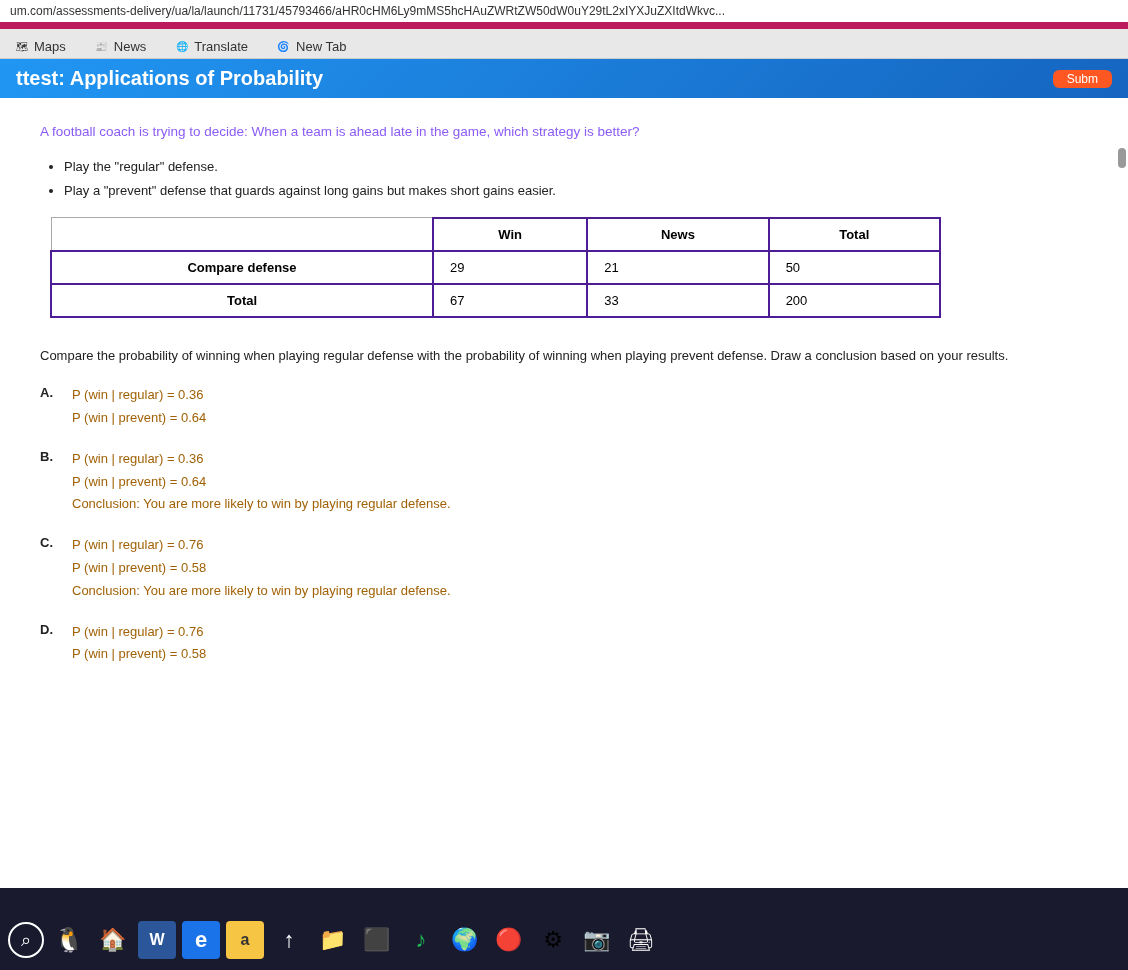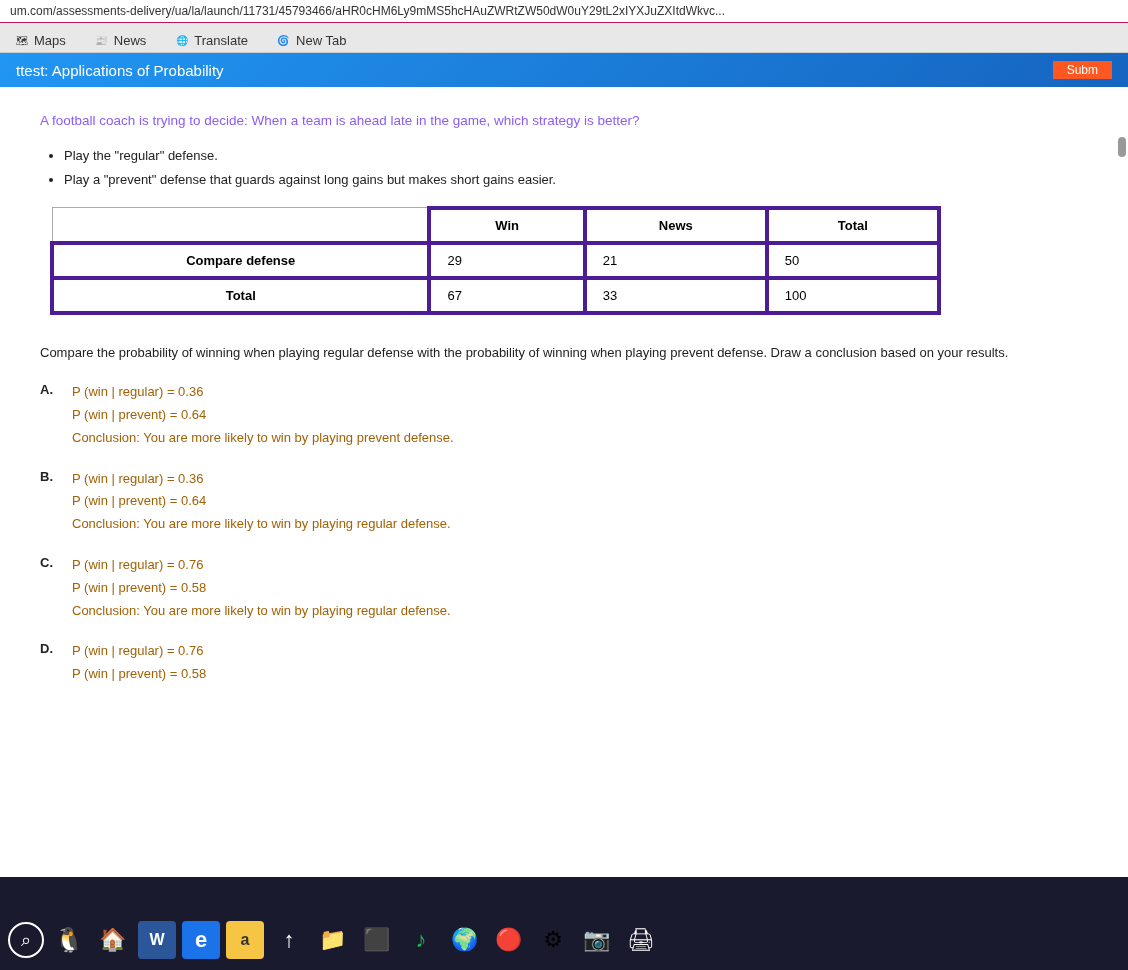--- a/index.html
+++ b/index.html
@@ -16,21 +16,21 @@
     .browser-chrome {
       background: #f0f0f0;
       width: 100%;
     }
 
     .address-bar {
       background: white;
       padding: 4px 10px;
       font-size: 12px;
       color: #333;
-      border-bottom: 1px solid #be185d;
+      border-bottom: 7px solid #be185d;
       white-space: nowrap;
       overflow: hidden;
       text-overflow: ellipsis;
     }
 
     .browser-tabs {
       display: flex;
       align-items: center;
       padding: 5px 8px 0;
       background: #e8e8e8;
@@ -61,30 +61,30 @@
     .page-header {
       background: linear-gradient(135deg, #2196F3, #1565C0);
       padding: 8px 16px;
       display: flex;
       align-items: center;
       justify-content: space-between;
     }
 
     .page-title {
       color: white;
-      font-size: 15px;
-      font-weight: normal;
+      font-size: 20px;
+      font-weight: bold;
     }
 
     .submit-btn {
       background: #ff5722;
       color: white;
       border: none;
       padding: 2px 14px;
-      border-radius: 0;
+      border-radius: 6px;
       font-size: 12px;
       cursor: pointer;
     }
 
     
     .main-content {
       background: white;
       padding: 24px 40px;
       height: calc(970px - 120px - 60px);
       overflow-y: auto;
@@ -118,21 +118,21 @@
 
     
     .data-table {
       border-collapse: collapse;
       width: 85%;
       margin-bottom: 28px;
       margin-left: 10px;
     }
 
     .data-table th, .data-table td {
-      border: 4px solid #4c1d95;
+      border: 2px solid #4c1d95;
       padding: 8px 16px;
       font-size: 13px;
       text-align: left;
     }
 
     .data-table th {
       font-weight: bold;
       text-align: center;
       background: white;
     }
@@ -288,34 +288,33 @@
       <tr>
         <td class="label-cell">Compare defense</td>
         <td>29</td>
         <td>21</td>
         <td>50</td>
       </tr>
       <tr>
         <td class="label-cell">Total</td>
         <td>67</td>
         <td>33</td>
-        <td>100</td>
+        <td>200</td>
       </tr>
     </tbody>
   </table>
 
   <p class="compare-text">Compare the probability of winning when playing regular defense with the probability of winning when playing prevent defense. Draw a conclusion based on your results.</p>
 
   <div class="answer-choices">
     <div class="answer-item">
       <span class="answer-label">A.</span>
       <div class="answer-content">
         <p>P (win | regular) = 0.36</p>
         <p>P (win | prevent) = 0.64</p>
-        <p>Conclusion: You are more likely to win by playing prevent defense.</p>
       </div>
     </div>
     <div class="answer-item">
       <span class="answer-label">B.</span>
       <div class="answer-content">
         <p>P (win | regular) = 0.36</p>
         <p>P (win | prevent) = 0.64</p>
         <p>Conclusion: You are more likely to win by playing regular defense.</p>
       </div>
     </div>

